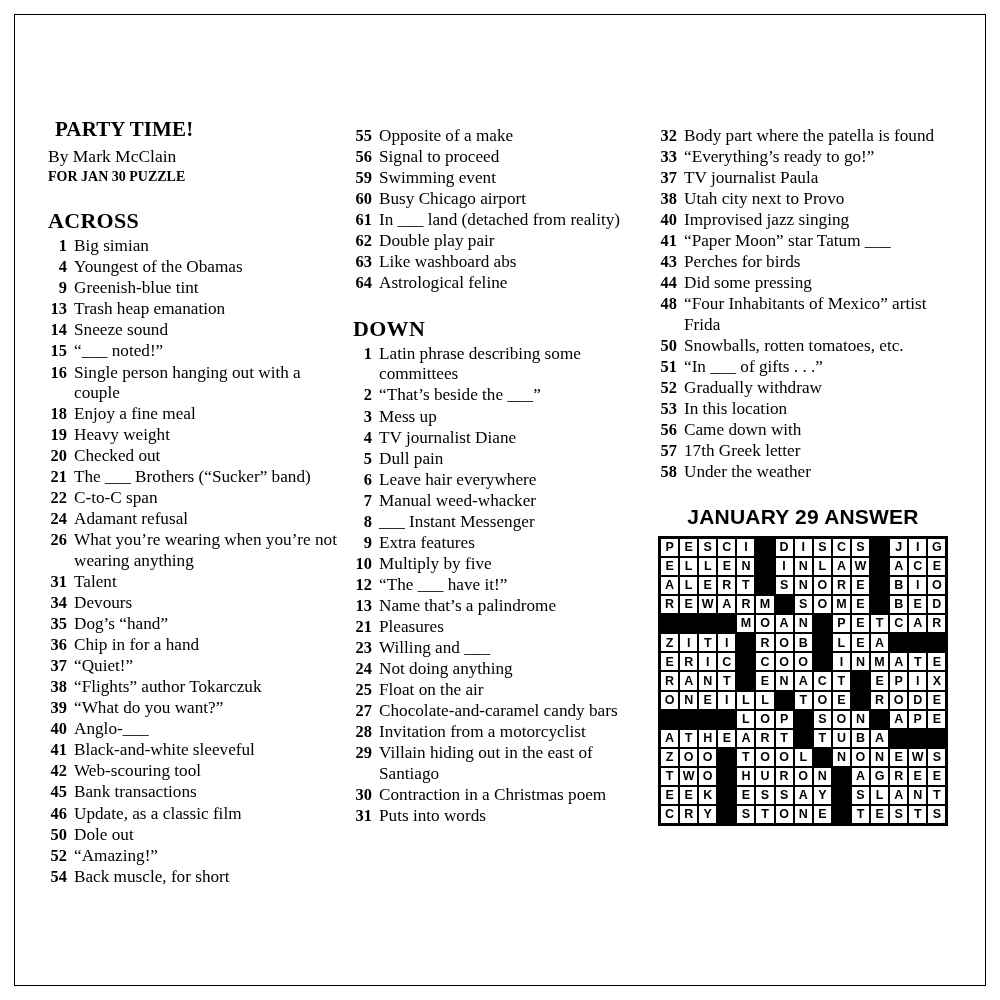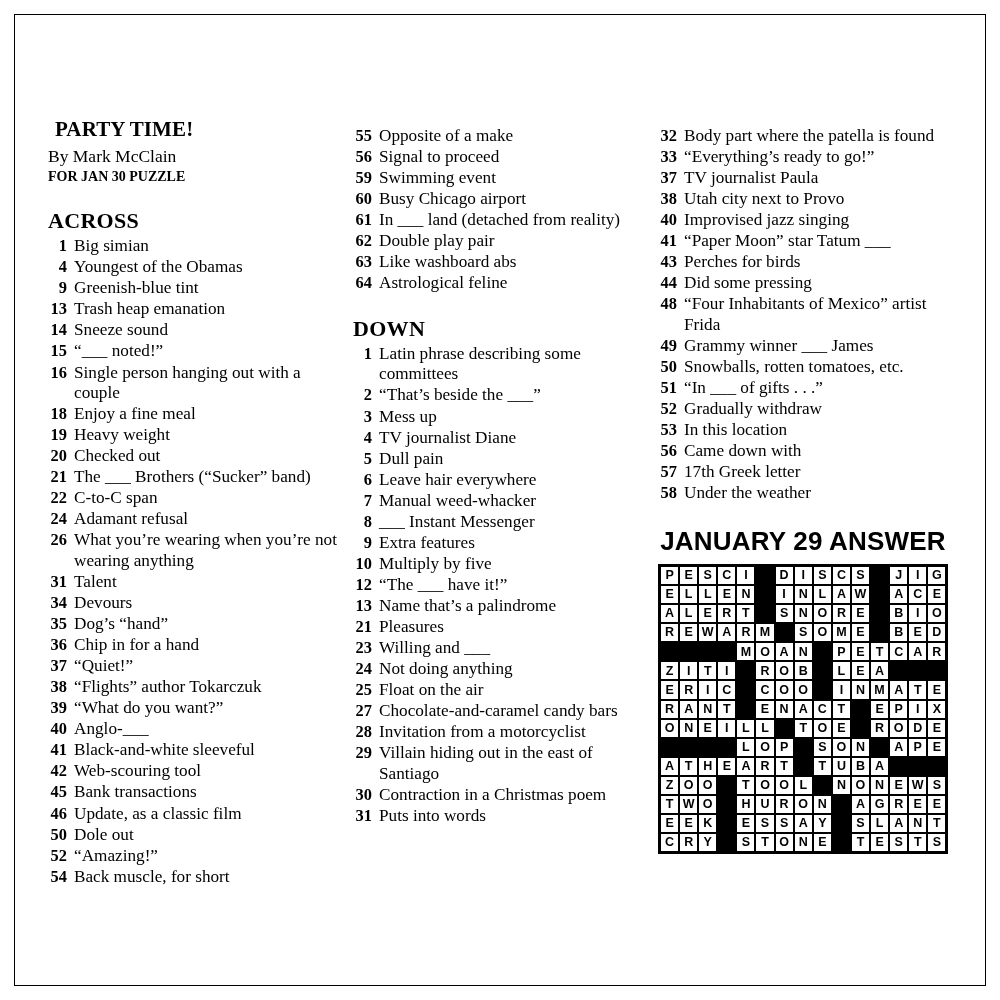--- a/index.html
+++ b/index.html
@@ -104,21 +104,21 @@
   .spacer-top {
     height: 8px;
   }
 
   
   .answer-block {
     margin-top: 22px;
   }
   .answer-title {
     font-family: "Liberation Sans", "DejaVu Sans", sans-serif;
-    font-size: 26px;
+    font-size: 21px;
     font-weight: bold;
     letter-spacing: 0.2px;
     text-align: center;
     margin: 0 0 7px 0;
     width: 290px;
   }
   .grid {
     display: grid;
     grid-template-columns: repeat(15, 19.1px);
     grid-auto-rows: 19.1px;
@@ -438,24 +438,20 @@
           </li>
           <li class="clue">
             <span class="clue-num">44</span>
             <span class="clue-text">Did some pressing</span>
           </li>
           <li class="clue">
             <span class="clue-num">48</span>
             <span class="clue-text">“Four Inhabitants of Mexico” artist Frida</span>
           </li>
           <li class="clue">
-            <span class="clue-num">49</span>
-            <span class="clue-text">Grammy winner ___ James</span>
-          </li>
-          <li class="clue">
             <span class="clue-num">50</span>
             <span class="clue-text">Snowballs, rotten tomatoes, etc.</span>
           </li>
           <li class="clue">
             <span class="clue-num">51</span>
             <span class="clue-text">“In ___ of gifts . . .”</span>
           </li>
           <li class="clue">
             <span class="clue-num">52</span>
             <span class="clue-text">Gradually withdraw</span>

